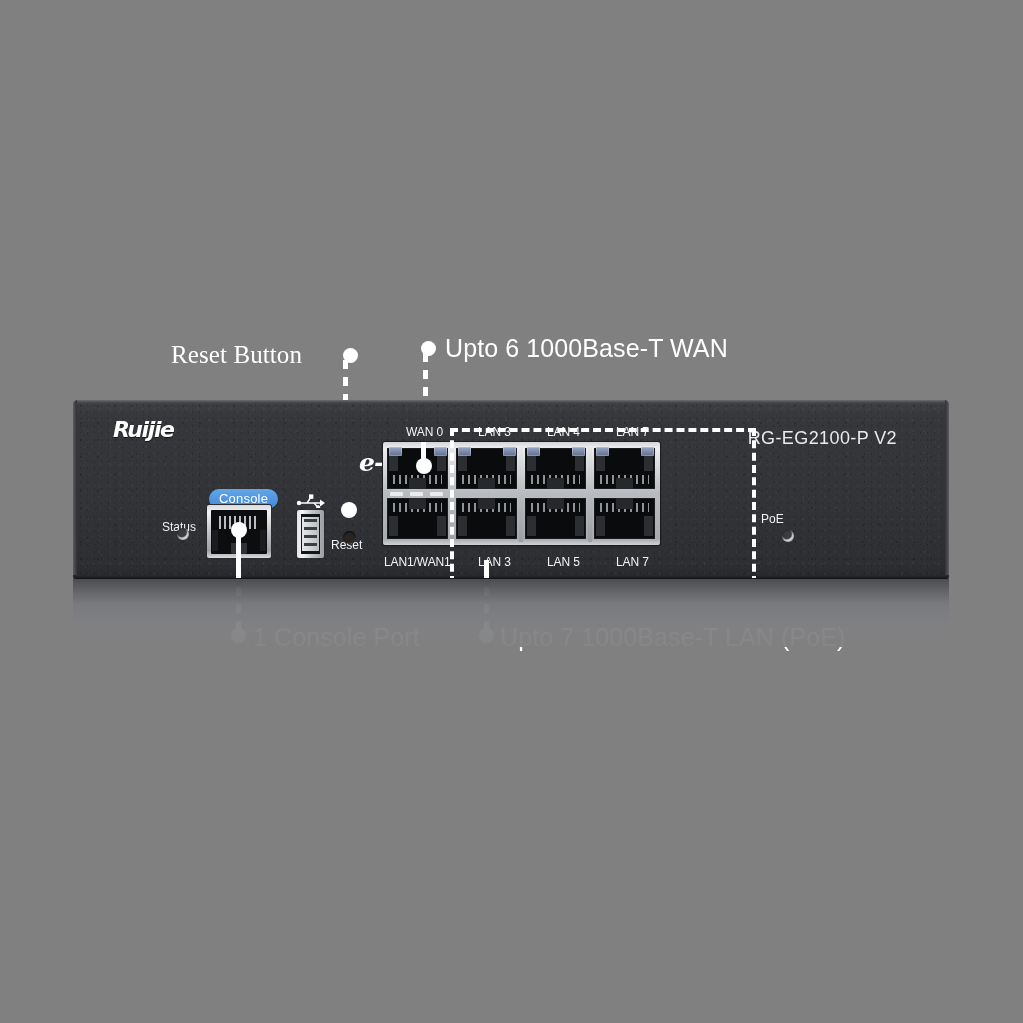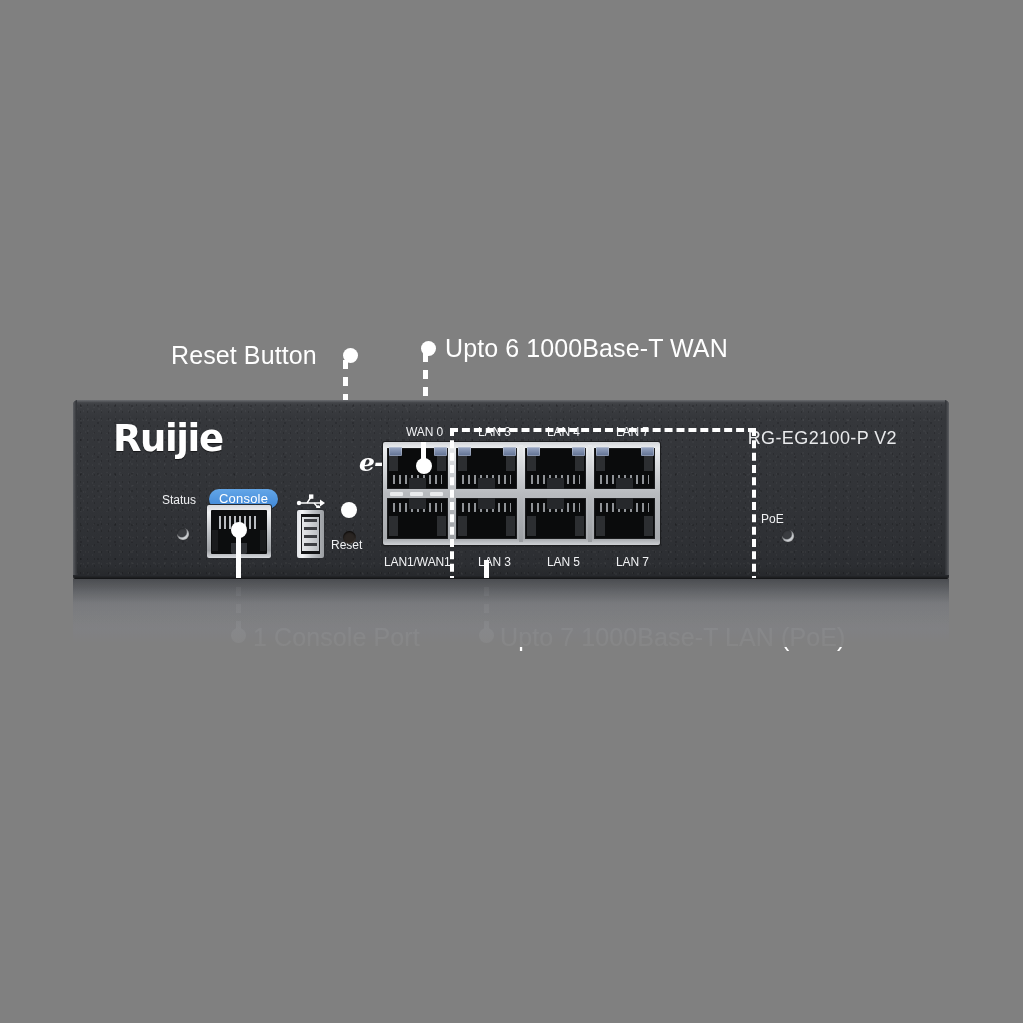--- a/index.html
+++ b/index.html
@@ -104,22 +104,23 @@
     position:absolute; inset:0;
     background: linear-gradient(180deg, rgba(42,44,48,.55) 0%, rgba(90,92,96,.18) 35%, rgba(128,128,128,0) 75%);
   }
 
   
   #logo {
     position: absolute;
     left: 40px;
     top: 17px;
     color: #ffffff;
-    font-size: 37px;
+    font-size: 22px;
     font-weight: bold;
+    font-style: italic;
     letter-spacing: -1.4px;
     font-family: "DejaVu Sans", sans-serif;
     text-shadow: 0 1px 1px rgba(0,0,0,.6);
   }
 
   
   #model {
     position: absolute;
     right: 52px;
     top: 28px;
@@ -357,21 +358,21 @@
   }
   .device-pin-stem {
     position: absolute;
     width: 5px;
     background: #ffffff;
   }
 </style>
 </head>
 <body>
 
-<div class="callout-label" style="left:171px; top:341px;">Reset Button</div>
+<div class="callout-label" style="left:171px; top:341px;font-family:Liberation Serif, serif;">Reset Button</div>
 <div class="callout-dot" style="left:343px; top:348px;"></div>
 <div class="callout-line" style="left:343px; top:360px; height:150px;"></div>
 
 <div class="callout-dot" style="left:421px; top:341px;"></div>
 <div class="callout-label" style="left:445px; top:334px;">Upto 6 1000Base-T WAN</div>
 <div class="callout-line" style="left:423px; top:353px; height:110px;"></div>
 
 <div class="callout-line" style="left:236px; top:553px; height:80px;"></div>
 <div class="callout-dot" style="left:231px; top:628px;"></div>
 <div class="callout-label" style="left:253px; top:623px;">1 Console Port</div>
@@ -386,21 +387,21 @@
 
   <div class="bevel-top"></div>
   <div class="bevel-left"></div>
   <div class="bevel-right"></div>
   <div class="bevel-bottom"></div>
 
   <div id="logo">Ruijie</div>
 
   <div id="model">RG-EG2100-P V2</div>
 
-  <div class="panel-text" style="left:89px; top:93px;">Status</div>
+  <div class="panel-text" style="left:89px; top:120px;">Status</div>
   <div class="led" style="left:104px; top:128px;"></div>
 
   <div class="panel-text" style="left:688px; top:112px;">PoE</div>
   <div class="led" style="left:709px; top:130px;"></div>
 
   <div id="console-badge">Console</div>
 
   <div class="rj45" style="left:134px; top:105px; width:64px; height:53px;">
     <div class="rj45-inner">
       <div class="rj45-pins"></div>

